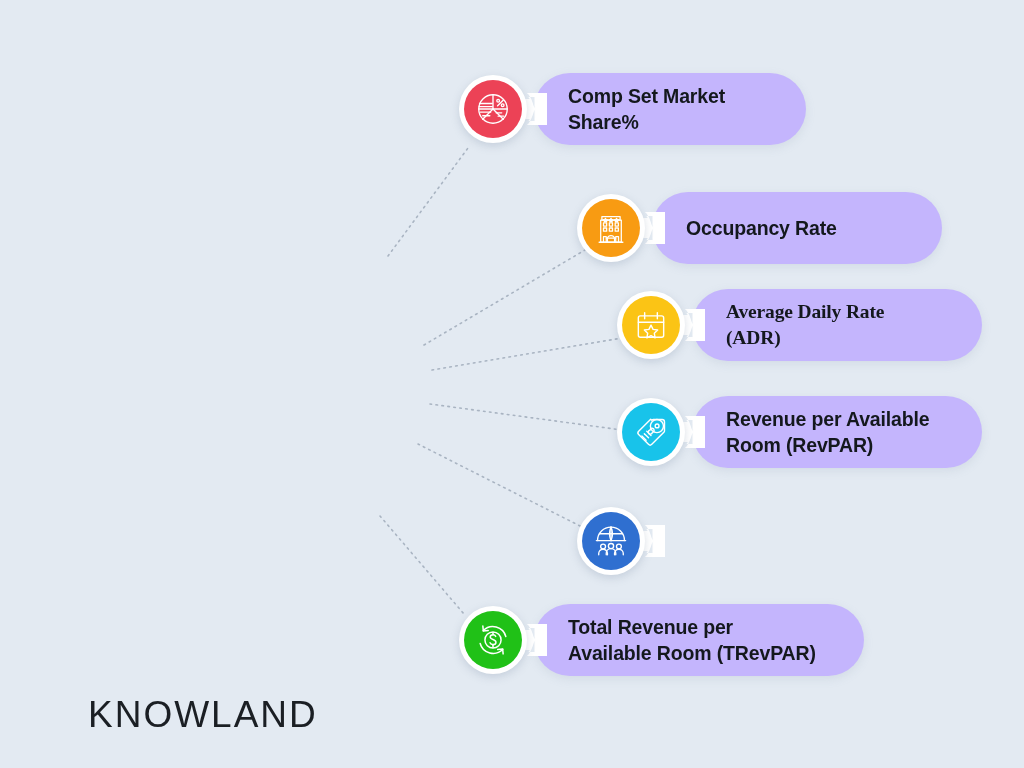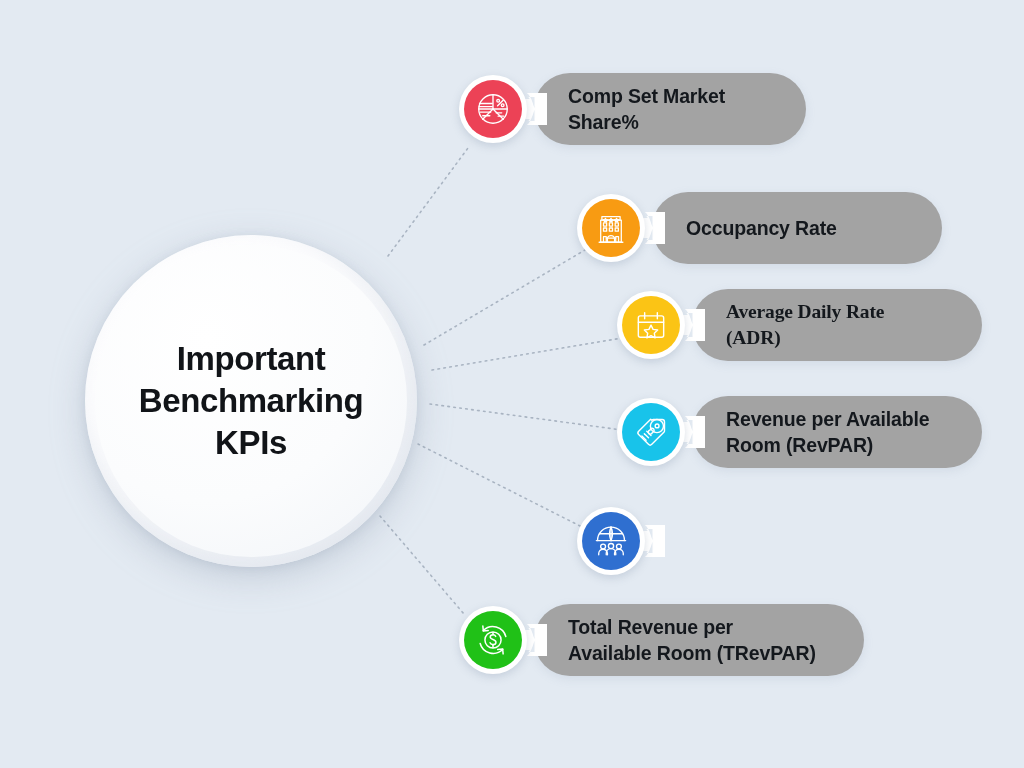--- a/index.html
+++ b/index.html
@@ -104,21 +104,21 @@
     flex: none;
   }
   .kpi-notch svg { display: block; }
 
   .kpi-pill {
     position: relative;
     z-index: 1;
     margin-left: -13px;
     min-height: 72px;
     border-radius: 36px;
-    background: #a3a3a3;
+    background: #c4b5fd;
     display: flex;
     align-items: center;
     padding: 6px 30px 6px 34px;
     box-sizing: border-box;
     box-shadow: 0 3px 10px rgba(140,156,178,0.18);
   }
   .kpi-label {
     font-size: 19.5px;
     line-height: 1.34;
     font-weight: bold;
@@ -146,28 +146,20 @@
 
   <svg id="connectors" viewBox="0 0 1024 768" width="1024" height="768">
       <line x1="388" y1="256" x2="468" y2="148" stroke="#a9b4c2" stroke-width="1.6" stroke-linecap="round" stroke-dasharray="1.6 4.4"></line>
       <line x1="424" y1="345" x2="585" y2="250" stroke="#a9b4c2" stroke-width="1.6" stroke-linecap="round" stroke-dasharray="1.6 4.4"></line>
       <line x1="432" y1="370" x2="622" y2="338" stroke="#a9b4c2" stroke-width="1.6" stroke-linecap="round" stroke-dasharray="1.6 4.4"></line>
       <line x1="430" y1="404" x2="622" y2="430" stroke="#a9b4c2" stroke-width="1.6" stroke-linecap="round" stroke-dasharray="1.6 4.4"></line>
       <line x1="418" y1="444" x2="584" y2="528" stroke="#a9b4c2" stroke-width="1.6" stroke-linecap="round" stroke-dasharray="1.6 4.4"></line>
       <line x1="380" y1="516" x2="464" y2="614" stroke="#a9b4c2" stroke-width="1.6" stroke-linecap="round" stroke-dasharray="1.6 4.4"></line>
     </svg>
 
-  <div id="hub">
-    <div id="hub-inner-ring"></div>
-    <div id="hub-title">
-      <div>Important</div>
-      <div>Benchmarking</div>
-      <div>KPIs</div>
-    </div>
-  </div>
 
   <div id="kpi-list">
       <div class="kpi-row" style="left: 459px; top: 73px;">
         <div class="kpi-icon-wrap">
           <div class="kpi-icon" style="background: rgb(236, 66, 86);">
     <svg viewBox="0 0 48 48" width="38" height="38" fill="none" stroke="#ffffff" stroke-width="1.7" stroke-linecap="round" stroke-linejoin="round">
       <circle cx="24" cy="24" r="18"></circle>
       <line x1="24" y1="6" x2="24" y2="24"></line>
       <line x1="6" y1="24" x2="42" y2="24"></line>
       <line x1="24" y1="24" x2="37" y2="37"></line>
@@ -335,14 +327,15 @@
     <path d="M0 54 C 9 54, 11 44, 13.5 36.8 L 13.5 48 L 0 48 Z" fill="#e3eaf2"></path>
   </svg>
         </div>
         <div class="kpi-pill" style="width: 330px;">
           <div class="kpi-label">Total Revenue per
 Available Room (TRevPAR)</div>
         </div>
       </div>
     </div>
 
+  <div id="brand">KNOWLAND</div>
 
 </div>
 
 </body></html>

